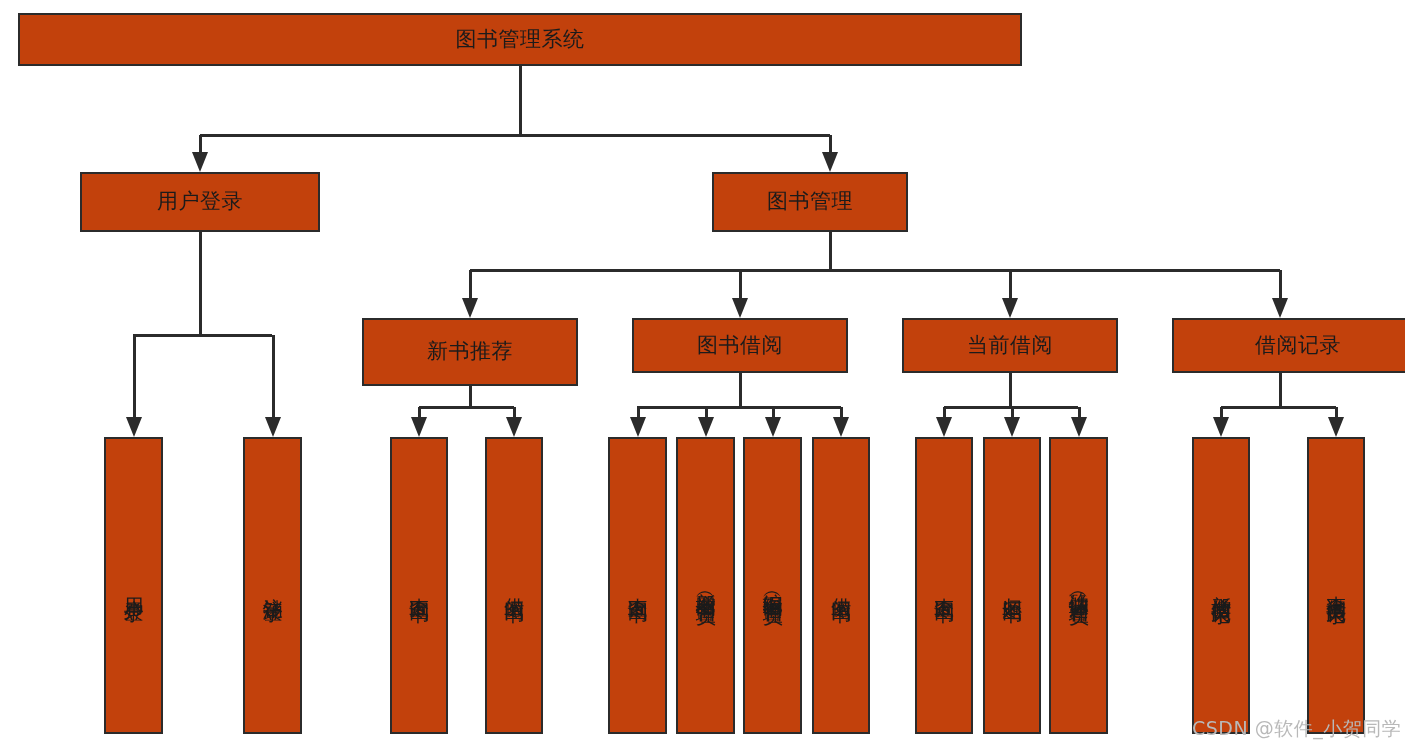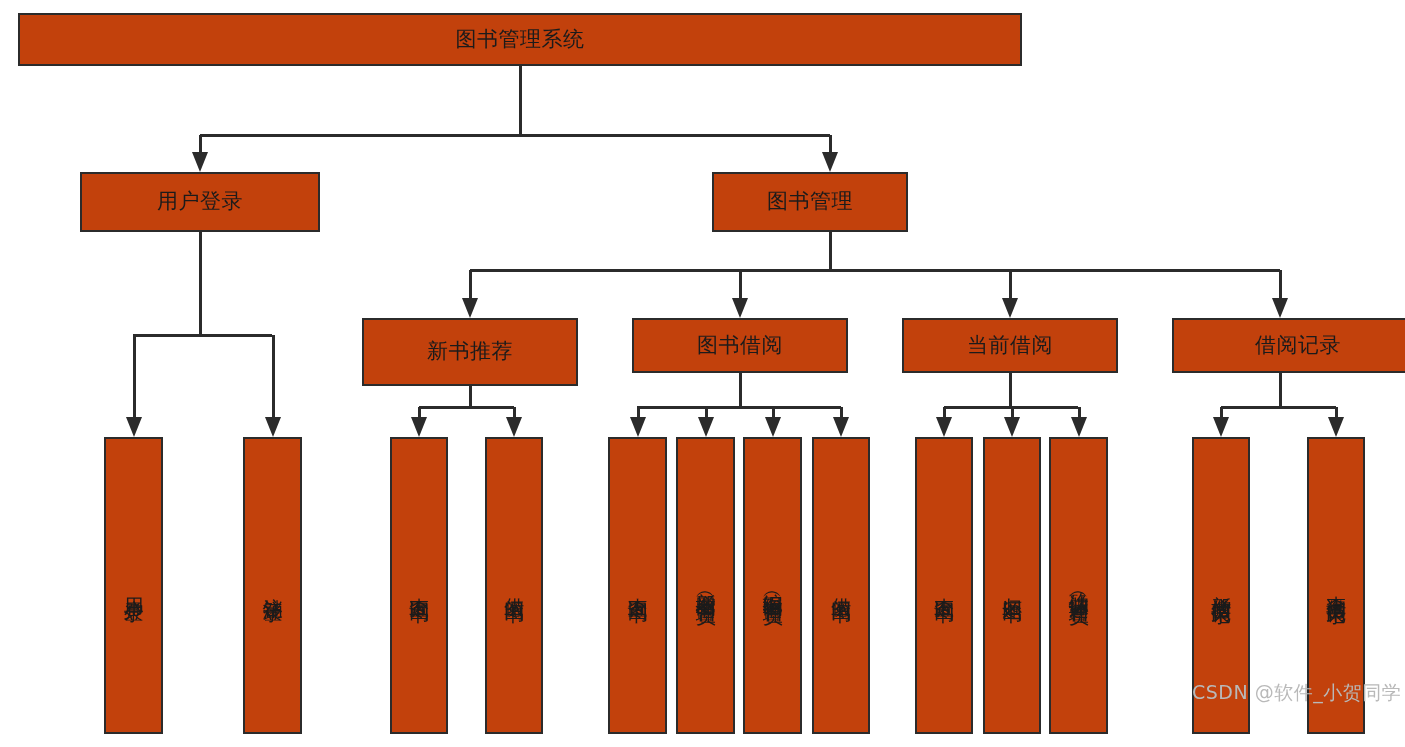--- a/index.html
+++ b/index.html
@@ -185,15 +185,15 @@
     <span class="vtext">确认归还（管理员）</span>
   </div>
 
   <div class="node vert" style="left:1192px;top:437px;width:58px;height:297px;">
     <span class="vtext">新增借阅记录</span>
   </div>
   <div class="node vert" style="left:1307px;top:437px;width:58px;height:297px;">
     <span class="vtext">查询借阅记录</span>
   </div>
 
-  <div class="watermark" style="left:1192px;top:680px;">CSDN @软件_小贺同学</div>
+  <div class="watermark" style="left:1192px;top:716px;">CSDN @软件_小贺同学</div>
 
 </div>
 
 </body></html>

